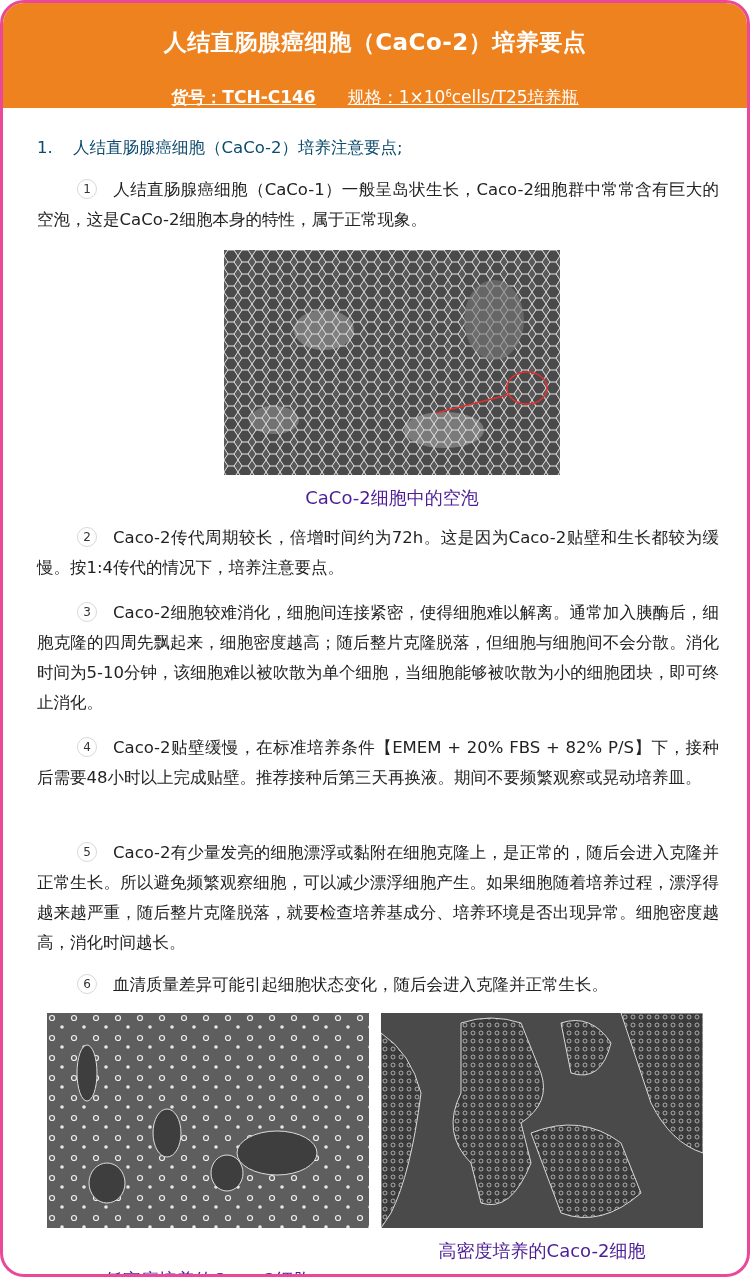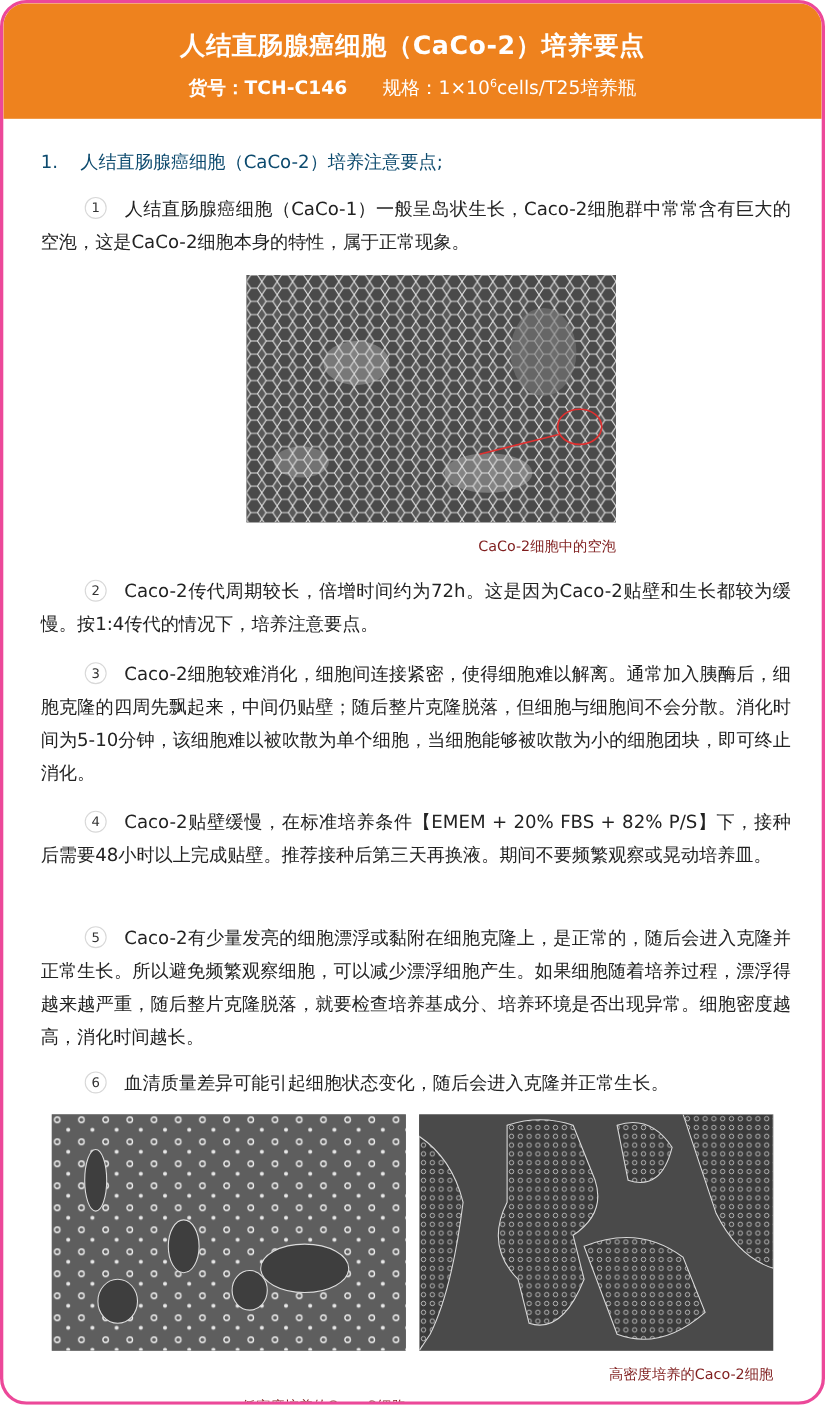--- a/index.html
+++ b/index.html
@@ -9,21 +9,21 @@
       box-sizing: border-box; border: 3px solid #ec4899; border-radius: 24px;
       background: #ffffff; overflow: hidden;
     }
     .header {
       background: #ee821e; height: 105px; color: #ffffff; text-align: center;
     }
     .title {
       padding-top: 24px; font-size: 23px; font-weight: bold; letter-spacing: 0.5px; line-height: 30px;
     }
     .subtitle {
-      margin-top: 8px; font-size: 17px; line-height: 24px;
+      margin-top: 25px; font-size: 17px; line-height: 24px; text-decoration: underline;
     }
     .subtitle .code { font-weight: bold; }
     .subtitle .gap { display: inline-block; width: 32px; }
     .subtitle sup { font-size: 10px; vertical-align: 6px; }
     .content { position: relative; padding: 0 34px; }
     .heading {
       position: absolute; left: 34px; top: 28px; font-size: 16.5px; color: #0c4a6e; line-height: 24px;
     }
     .heading .num { display: inline-block; width: 36px; }
     .para {
@@ -33,21 +33,21 @@
     .circ {
       display: inline-block; width: 18px; height: 18px; border-radius: 50%;
       border: 1px solid #d8d8d8; font-size: 12px; line-height: 18px; text-align: center;
       text-indent: 0; color: #333; margin-right: 16px; vertical-align: 2px;
     }
     .photo {
       position: absolute; background: #6b6b6b; overflow: hidden;
     }
     .photo svg { display: block; }
     .caption {
-      position: absolute; font-size: 13px; color: #7f1d1d; text-align: right; line-height: 24px;
+      position: absolute; font-size: 18px; color: #4c1d95; text-align: center; line-height: 24px;
     }
   </style>
 </head>
 <body>
 
 <div class="card">
 
   <div class="header">
     <div class="title">人结直肠腺癌细胞（CaCo-2）培养要点</div>
     <div class="subtitle">
@@ -81,21 +81,21 @@
         <line x1="212" y1="163" x2="284" y2="145" stroke="#e03030" stroke-width="1.5"></line>
       </svg>
     </div>
     <div class="caption" style="left:221px; top:378px; width:336px;">CaCo-2细胞中的空泡</div>
 
     <div class="para" style="top:415px;">
       <span class="circ">2</span><span>Caco-2传代周期较长，倍增时间约为72h。这是因为Caco-2贴壁和生长都较为缓慢。按1:4传代的情况下，培养注意要点。</span>
     </div>
 
     <div class="para" style="top:490px;">
-      <span class="circ">3</span><span>Caco-2细胞较难消化，细胞间连接紧密，使得细胞难以解离。通常加入胰酶后，细胞克隆的四周先飘起来，中间仍贴壁；随后整片克隆脱落，但细胞与细胞间不会分散。消化时间为5-10分钟，该细胞难以被吹散为单个细胞，当细胞能够被吹散为小的细胞团块，即可终止消化。</span>
+      <span class="circ">3</span><span>Caco-2细胞较难消化，细胞间连接紧密，使得细胞难以解离。通常加入胰酶后，细胞克隆的四周先飘起来，细胞密度越高；随后整片克隆脱落，但细胞与细胞间不会分散。消化时间为5-10分钟，该细胞难以被吹散为单个细胞，当细胞能够被吹散为小的细胞团块，即可终止消化。</span>
     </div>
 
     <div class="para" style="top:625px;">
       <span class="circ">4</span><span>Caco-2贴壁缓慢，在标准培养条件【EMEM + 20% FBS + 82% P/S】下，接种后需要48小时以上完成贴壁。推荐接种后第三天再换液。期间不要频繁观察或晃动培养皿。</span>
     </div>
 
     <div class="para" style="top:730px;">
       <span class="circ">5</span><span>Caco-2有少量发亮的细胞漂浮或黏附在细胞克隆上，是正常的，随后会进入克隆并正常生长。所以避免频繁观察细胞，可以减少漂浮细胞产生。如果细胞随着培养过程，漂浮得越来越严重，随后整片克隆脱落，就要检查培养基成分、培养环境是否出现异常。细胞密度越高，消化时间越长。</span>
     </div>
 

